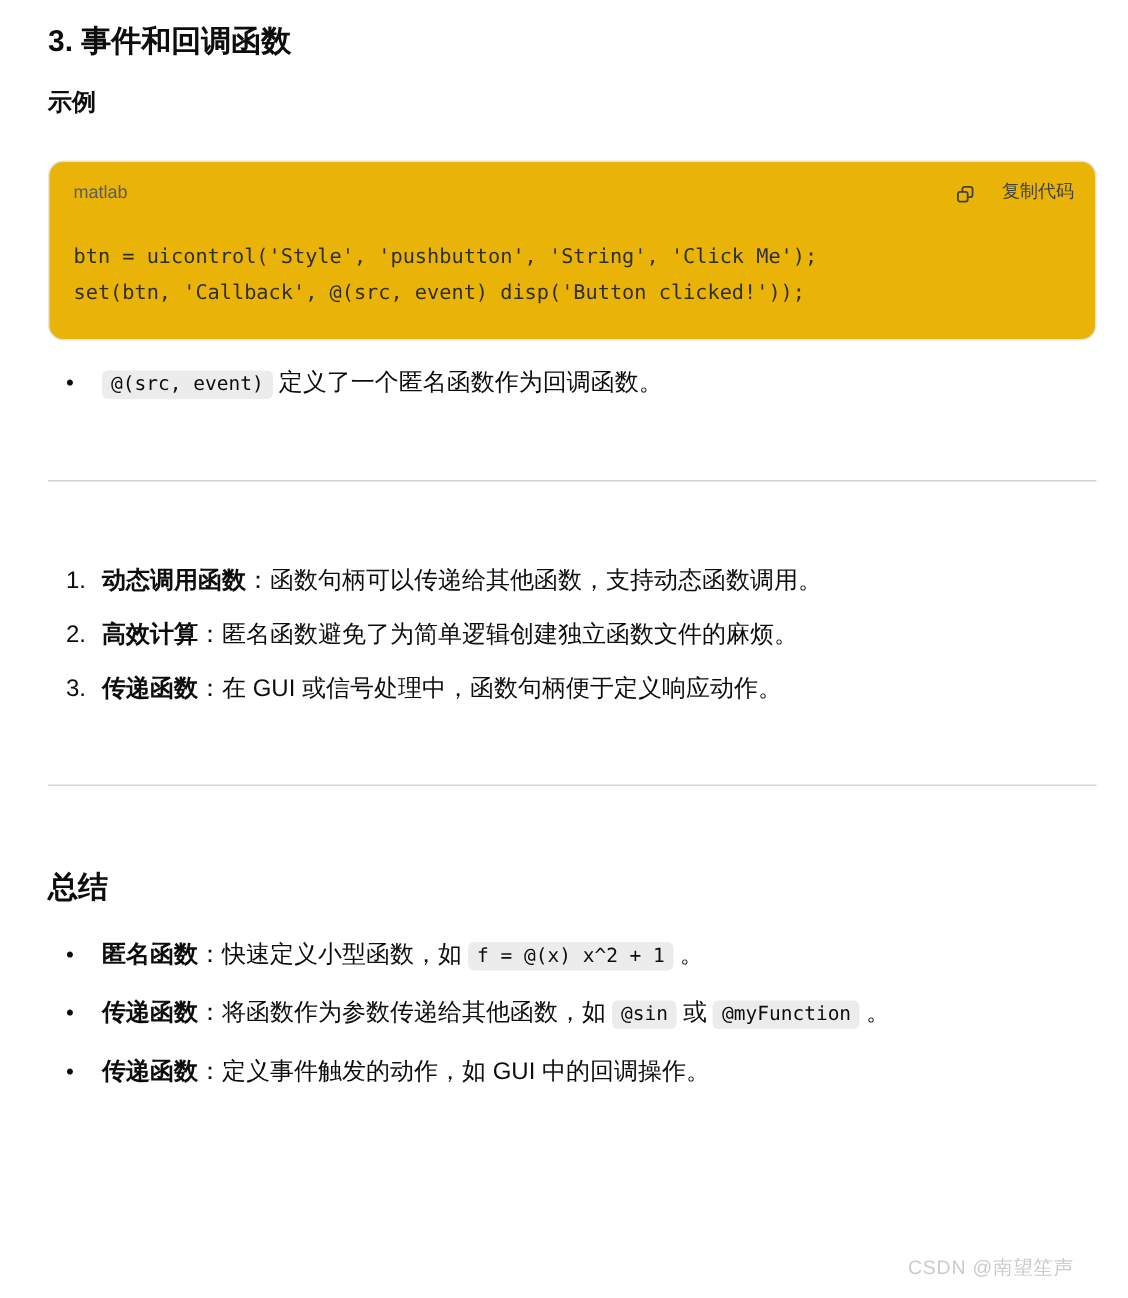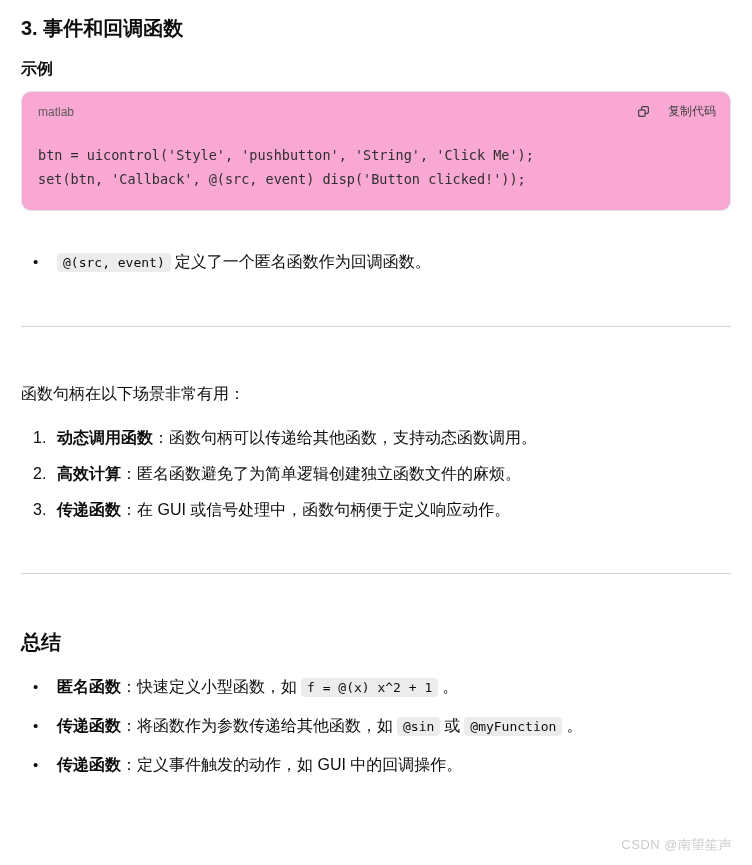--- a/index.html
+++ b/index.html
@@ -6,58 +6,58 @@
   html, body { margin: 0; padding: 0; }
   body {
     width: 752px; height: 865px;
     background: #ffffff;
     color: #0d0d0d;
     font-family: "Liberation Sans", sans-serif;
     font-size: 16px;
     position: relative;
     overflow: hidden;
   }
-  .content { padding: 14px 21px 0 21px; }
+  .content { padding: 14px 21px 0 32px; }
 
   h3.sec-heading {
     font-size: 20px; line-height: 28px;
     font-weight: 700; margin: 0 0 15px 0;
   }
   p { margin: 0; line-height: 26px; }
   .intro-p { margin-bottom: 21px; }
-  .example-label { font-weight: 700; margin-bottom: 10px; line-height: 24px; }
+  .example-label { font-weight: 700; margin-bottom: 26px; line-height: 24px; }
 
   .inline-code {
     font-family: "DejaVu Sans Mono", "Liberation Mono", monospace;
     font-size: 13px;
     background: #ececec;
     border-radius: 4px;
     padding: 2px 6px;
     margin: 0 4px;
     white-space: nowrap;
     color: #0d0d0d;
   }
   .inline-code.flush-left { margin-left: 0; }
 
   
   .code-block {
     border: 1px solid #e4e4e4;
-    background: #f9a8d4;
+    background: #eab308;
     border-radius: 10px;
-    margin-bottom: 38px;
+    margin-bottom: 16px;
     overflow: hidden;
   }
   .code-header {
     display: flex; justify-content: space-between; align-items: center;
     padding: 11px 14px 0 16px;
     font-size: 12px; line-height: 14px;
     color: #5d5d5d;
   }
   .copy-btn {
-    display: flex; align-items: center; gap: 18px;
+    display: flex; align-items: flex-end; gap: 18px;
     color: #424242; cursor: pointer;
     background: none; border: none; font-size: 12px;
     font-family: "Liberation Sans", sans-serif;
     padding: 0;
   }
   .copy-btn svg { display: block; }
   .code-pre {
     margin: 0;
     padding: 23px 16px 19px 16px;
     font-family: "DejaVu Sans Mono", "Liberation Mono", monospace;
@@ -81,21 +81,21 @@
   .term { font-weight: 700; }
 
   hr.divider {
     border: none;
     border-top: 1px solid #d4d4d4;
     margin: 50px 0 54px 0;
   }
 
   .watermark {
     position: absolute;
-    right: 20px; bottom: 11px;
+    right: 36px; bottom: 11px;
     color: #cbcbcb;
     font-size: 13px;
     letter-spacing: 0.5px;
   }
 </style>
 </head>
 <body>
 
 <div class="content">
 
@@ -123,21 +123,20 @@
 
   <div class="list">
     <div class="li">
       <span class="marker"><span class="dot">•</span></span>
       <span class="body"><code class="inline-code flush-left">@(src, event)</code><span>定义了一个匿名函数作为回调函数。</span></span>
     </div>
   </div>
 
   <hr class="divider">
 
-  <p style="margin-bottom:18px;">函数句柄在以下场景非常有用：</p>
 
   <div class="list">
     <div class="li">
       <span class="marker">1.</span>
       <span class="body"><span class="term">动态调用函数</span><span>：函数句柄可以传递给其他函数，支持动态函数调用。</span></span>
     </div>
     <div class="li">
       <span class="marker">2.</span>
       <span class="body"><span class="term">高效计算</span><span>：匿名函数避免了为简单逻辑创建独立函数文件的麻烦。</span></span>
     </div>

